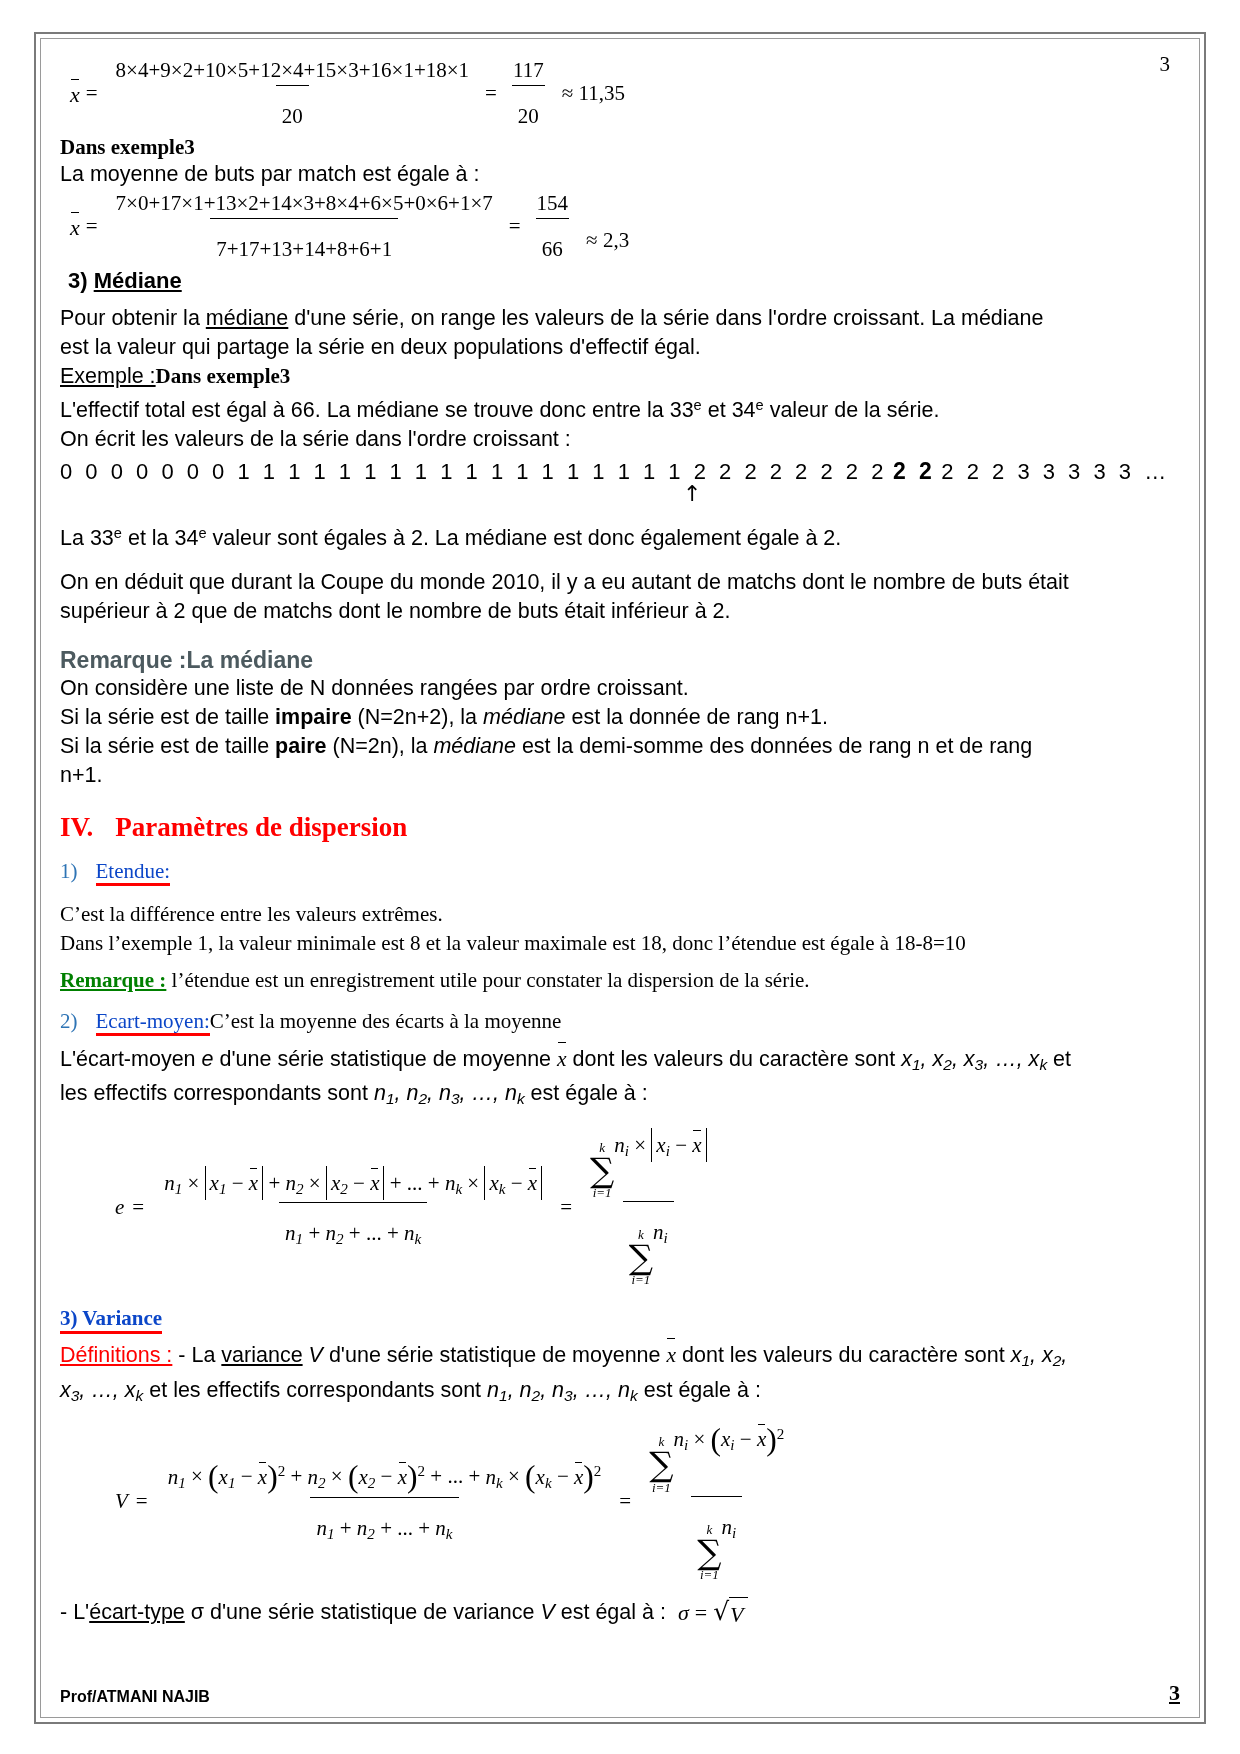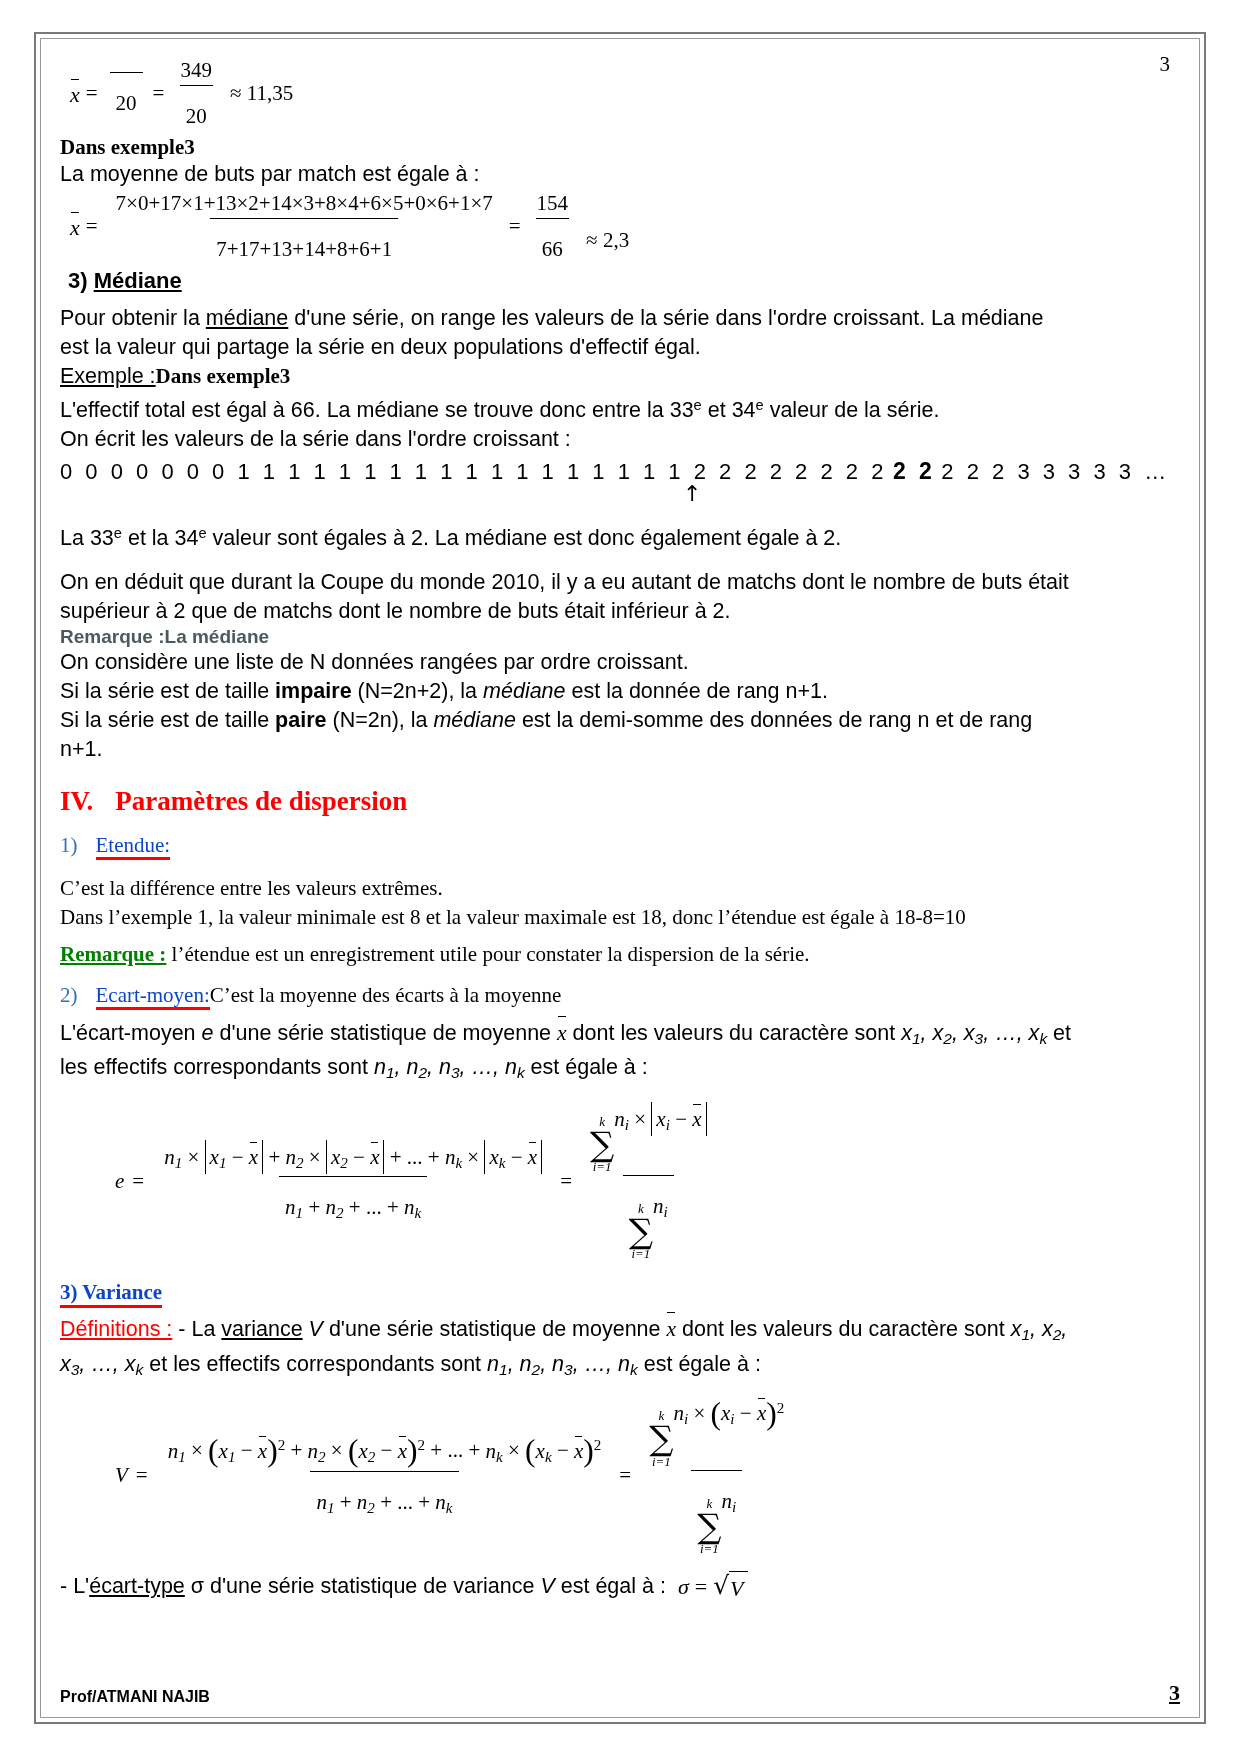--- a/index.html
+++ b/index.html
@@ -80,23 +80,24 @@
   .h-median {
     font-family: Liberation Sans, sans-serif;
     font-size: 22px;
     font-weight: bold;
     margin: 6px 0 10px 8px;
   }
   .h-median .u { text-decoration: underline; }
 
   .h-remarque-grey {
     font-family: "Liberation Sans", sans-serif;
-    font-size: 19px;
+    font-size: 23px;
     font-weight: bold;
     color: #4c5a5f;
+    margin-top: 21px;
   }
 
   .h-roman {
     font-family: "Liberation Serif", serif;
     font-weight: bold;
     color: #ff0000;
     font-size: 27px;
     margin: 22px 0 16px 0;
   }
   .h-roman .num { margin-right: 22px; }
@@ -267,25 +268,26 @@
   </div>
 
   <div class="page-num-top">3</div>
 
   <div class="content">
 
     <div class="math formula-wrap" style="margin-left:10px;margin-top:10px;">
       <span class="xbar" style="font-size:22px;">x</span>
       <span style="margin:0 6px;">=</span>
       <span class="frac">
+        <span class="num-part">8×4+9×2+10×5+12×4+15×3+16×1+18×1</span>
         <span class="den-part">20</span>
       </span>
       <span style="margin:0 4px;">=</span>
       <span class="frac">
-        <span class="num-part">349</span>
+        <span class="num-part">117</span>
         <span class="den-part">20</span>
       </span>
       <span style="margin-left:6px;">≈ 11,35</span>
     </div>
 
     <div class="heading-serif-bold" style="margin-top:2px;">Dans exemple3</div>
     <div class="sans">La moyenne de buts par match est égale à :</div>
 
     <div class="math formula-wrap" style="margin-left:10px;margin-top:2px;">
       <span class="xbar" style="font-size:22px;">x</span>

